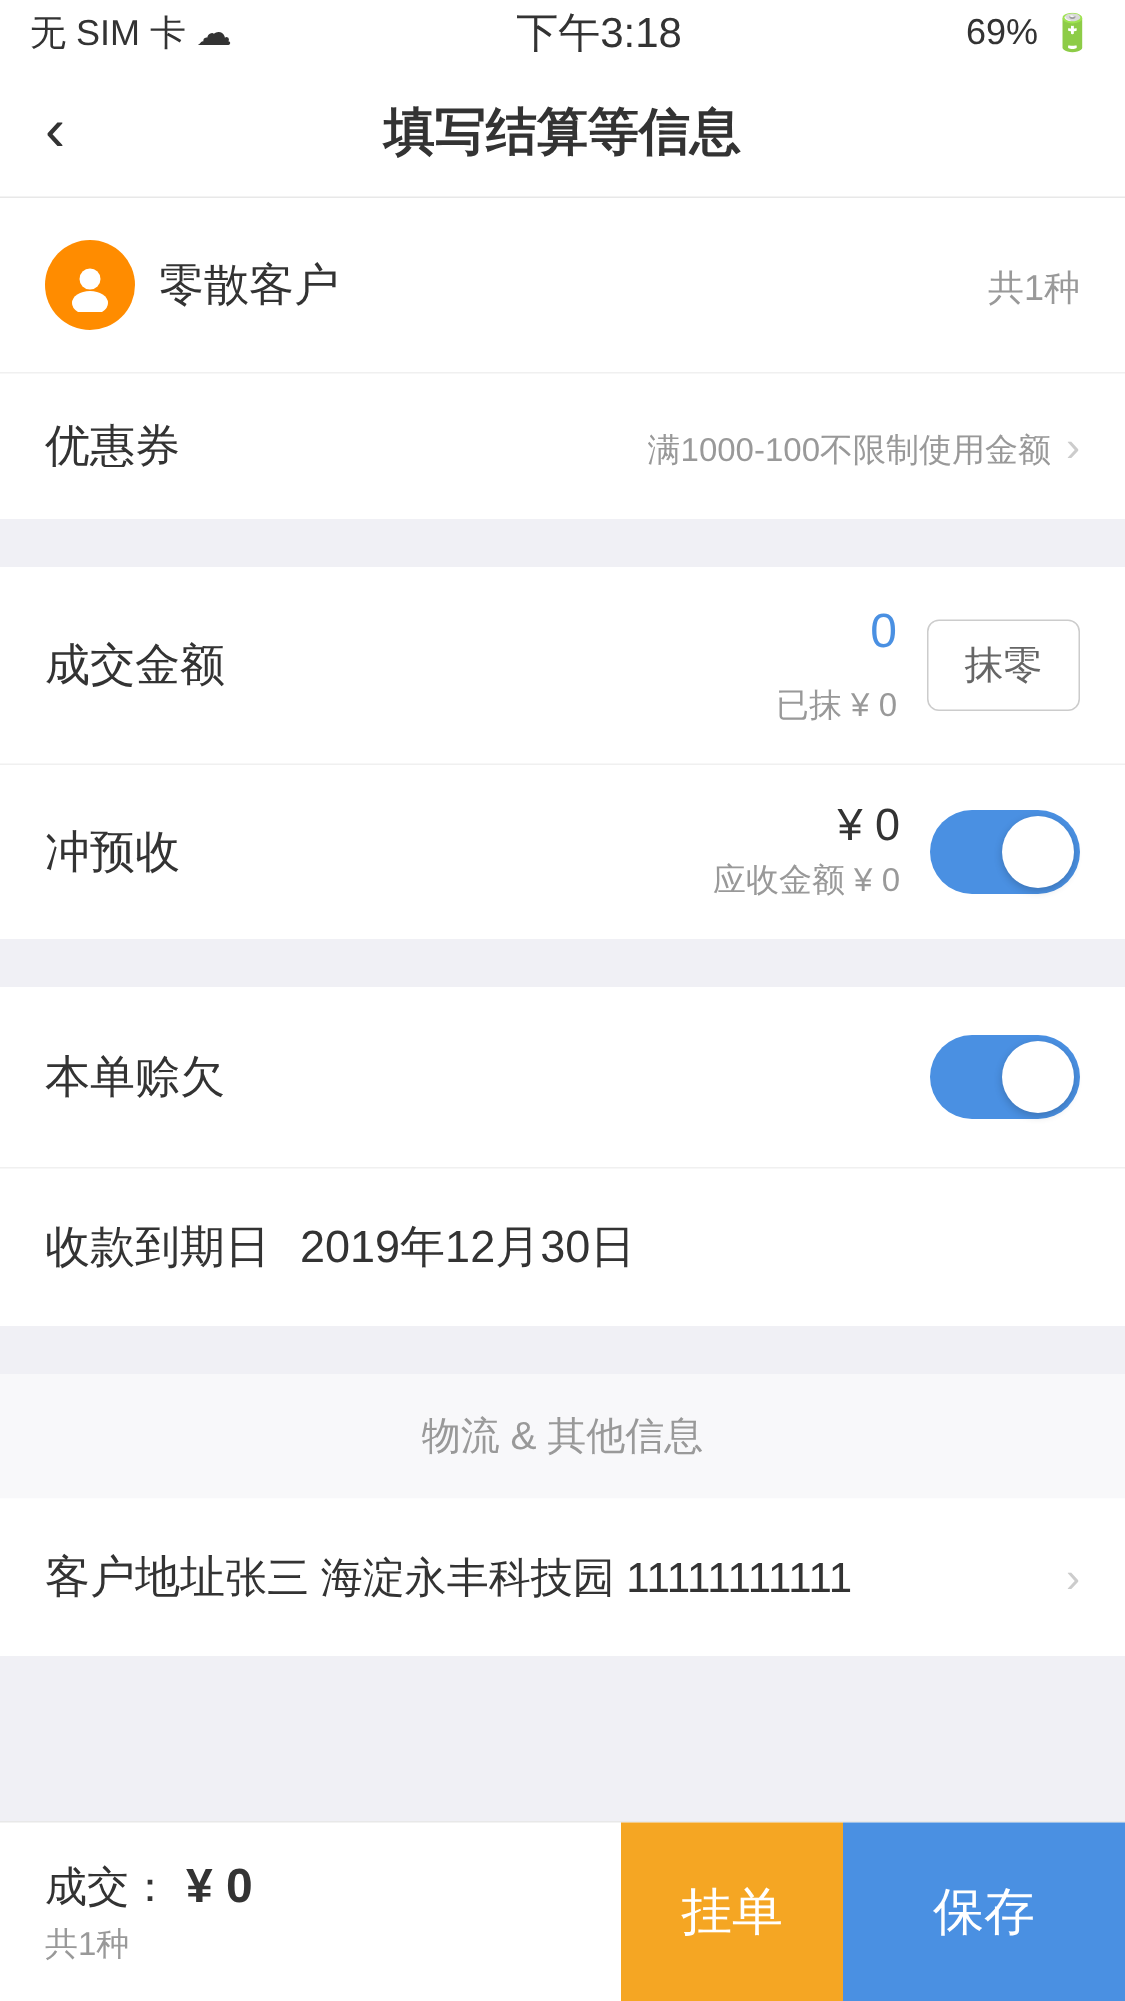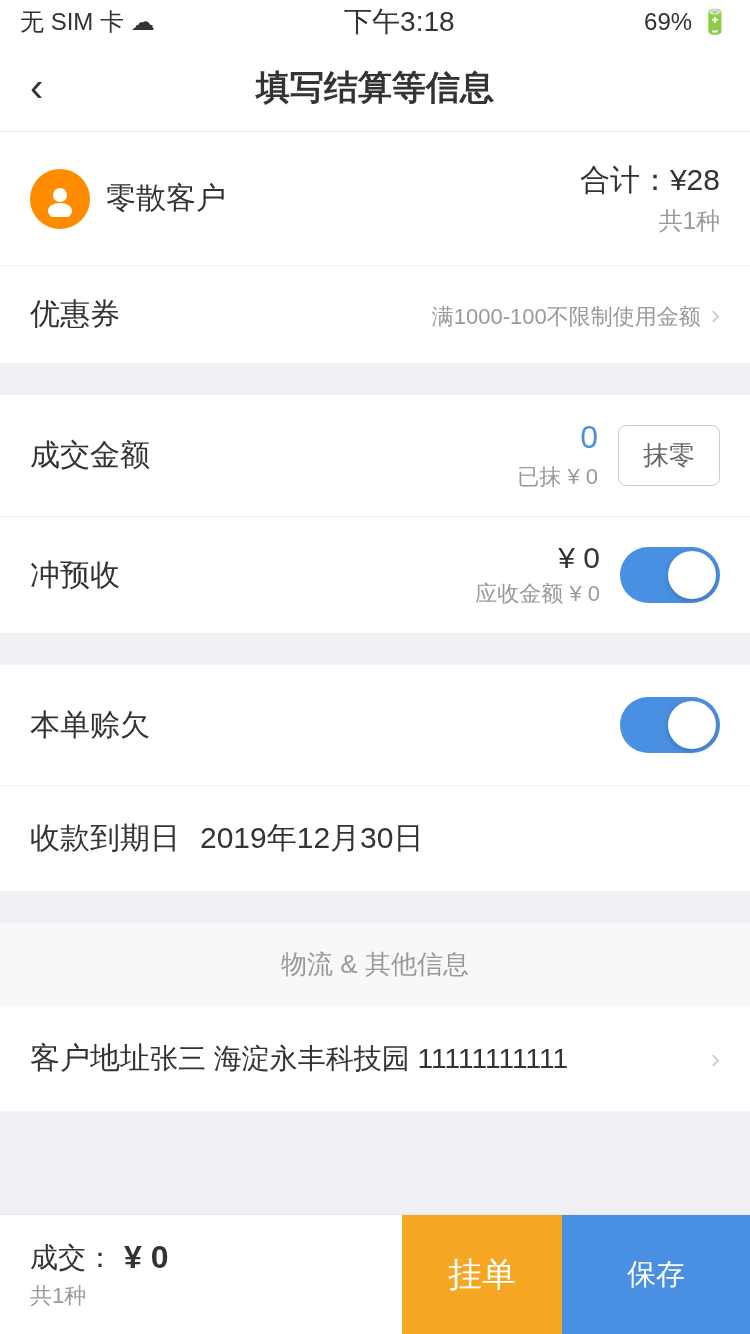--- a/index.html
+++ b/index.html
@@ -111,21 +111,21 @@
       display: flex;
       align-items: center;
       justify-content: space-between;
       padding: 24px 30px;
       border-bottom: 1px solid #f0f0f0;
     }
     .row-label { font-size: 30px; color: #333; }
     .row-right { display: flex; align-items: center; gap: 20px; }
     .amount-input-area { text-align: right; }
     .amount-value { font-size: 32px; color: #4a90e2; }
-    .amount-sub { font-size: 22px; color: #999; margin-top: 6px; }
+    .amount-sub { font-size: 22px; color: #999; margin-top: 16px; }
 
     .round-btn {
       border: 1px solid #ccc;
       border-radius: 8px;
       padding: 12px 24px;
       font-size: 26px;
       color: #666;
       background: #fff;
       cursor: pointer;
     }
@@ -231,35 +231,35 @@
       border-top: 1px solid #e8e8e8;
     }
     .bottom-summary {
       flex: 1;
       padding: 0 30px;
     }
     .bottom-deal { font-size: 28px; color: #333; display: flex; align-items: center; gap: 10px; }
     .bottom-deal-amount { font-size: 32px; color: #333; font-weight: 600; }
     .bottom-count { font-size: 22px; color: #999; margin-top: 4px; }
     .btn-pending {
-      width: 160px;
+      width: 148px;
       height: 120px;
       background: #f5a623;
       display: flex; align-items: center; justify-content: center;
       font-size: 34px;
       color: #fff;
       cursor: pointer;
       flex-shrink: 0;
     }
     .btn-save {
       width: 188px;
       height: 120px;
       background: #4a90e2;
       display: flex; align-items: center; justify-content: center;
-      font-size: 29px;
+      font-size: 34px;
       color: #fff;
       cursor: pointer;
       flex-shrink: 0;
     }
   </style>
 </head>
 <body>
 
 <div class="status-bar">
   <div class="status-left">
@@ -282,21 +282,20 @@
     <div class="customer-left">
       <div class="customer-avatar">
         <svg viewBox="0 0 36 36" fill="none" xmlns="http://www.w3.org/2000/svg">
           <circle cx="18" cy="14" r="7" fill="white"></circle>
           <ellipse cx="18" cy="30" rx="12" ry="8" fill="white"></ellipse>
         </svg>
       </div>
       <span class="customer-name">零散客户</span>
     </div>
     <div class="customer-right">
-      <div class="total-amount">合计：¥28</div>
       <div class="total-count">共1种</div>
     </div>
   </div>
 
   <div class="coupon-row">
     <span class="coupon-label">优惠券</span>
     <div class="coupon-right">
       <div class="coupon-info">
         <div class="coupon-desc">满1000-100不限制使用金额</div>
       </div>

